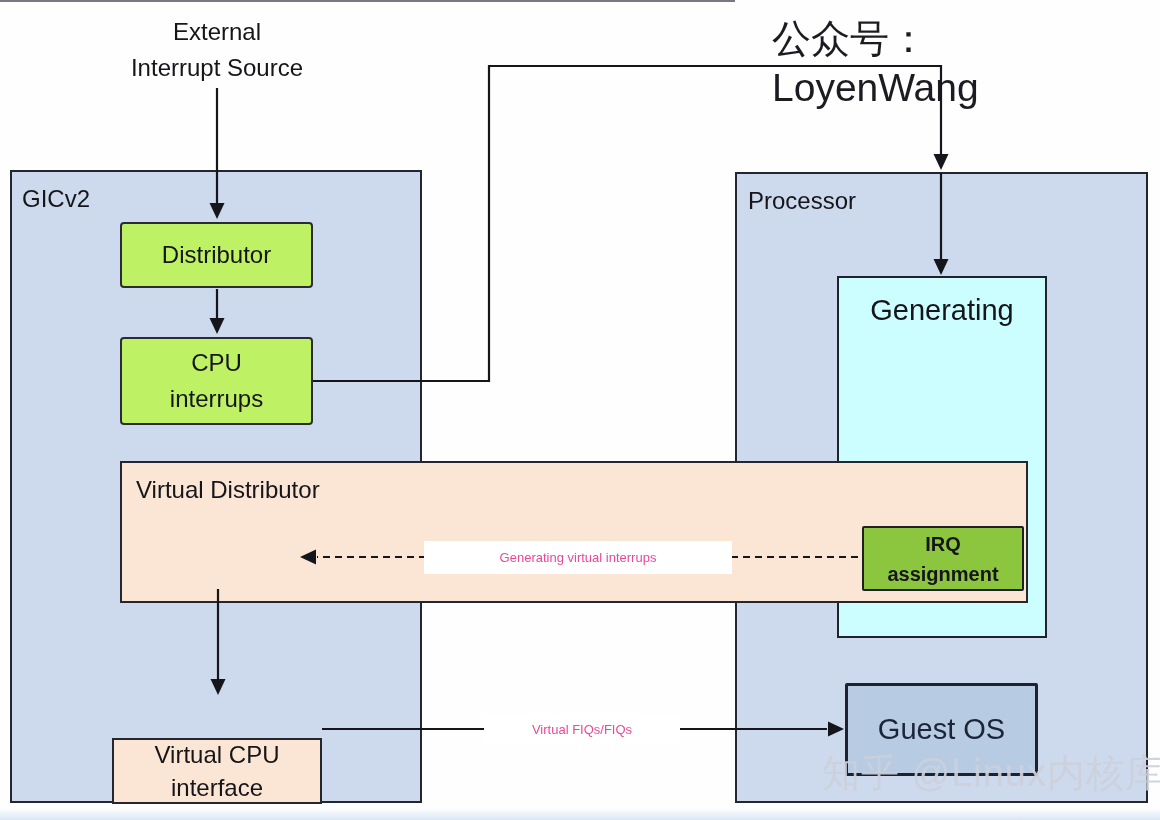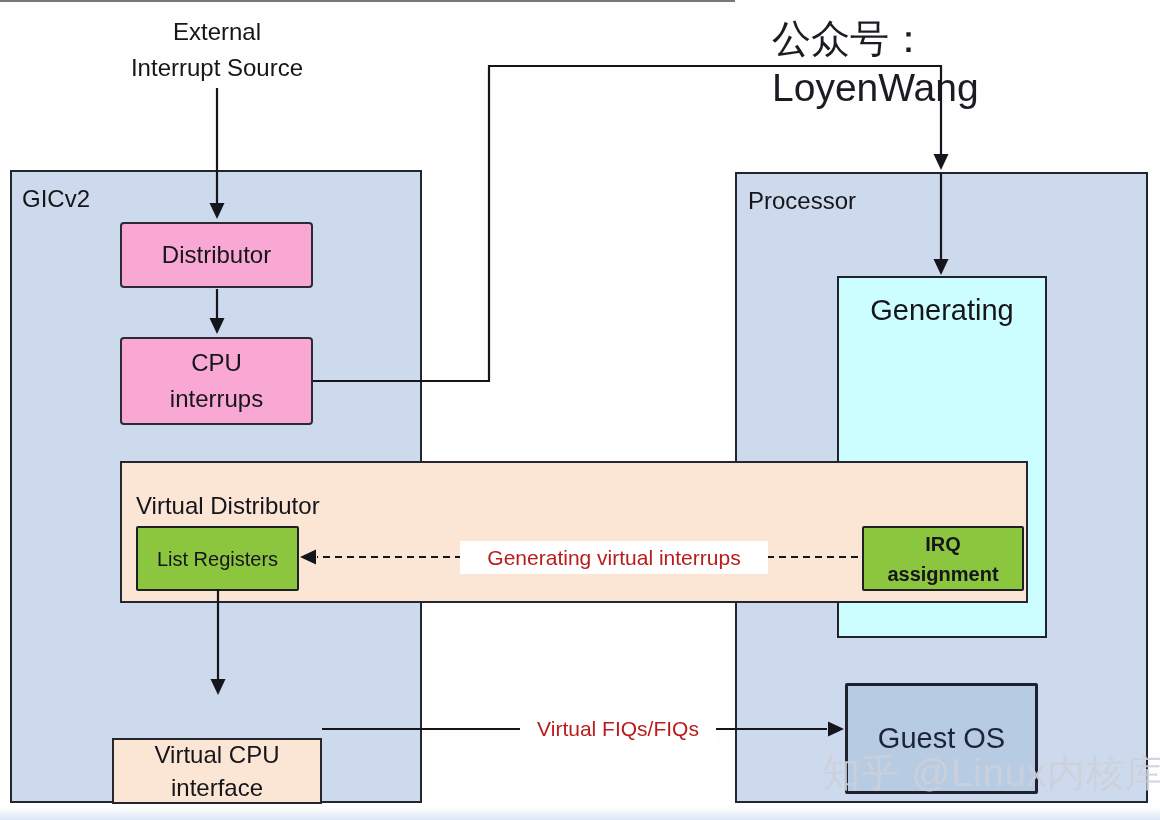--- a/index.html
+++ b/index.html
@@ -10,40 +10,40 @@
   .abs{position:absolute;box-sizing:border-box;}
   .pre{white-space:pre-line;}
   
   .top-edge{left:0;top:0;width:735px;height:2px;background:#3e3e48;opacity:.7;}
   .bottom-fade{left:0;bottom:0;width:1160px;height:12px;
     background:linear-gradient(to bottom, rgba(255,255,255,0), rgba(190,210,238,.55));}
   
   .container-box{background:#cdd9ec;border:2px solid #23252f;}
   .container-title{font-size:24px;line-height:26px;}
   
-  .cream{background:#f9a8d4;border:2px solid #2b2b33;border-radius:4px;
+  .cream{background:#bef264;border:2px solid #2b2b33;border-radius:4px;
     display:flex;align-items:center;justify-content:center;text-align:center;
     font-size:24px;line-height:36px;}
   .peach{background:#fbe5d4;border:2px solid #26262e;}
   .peach-center{display:flex;align-items:center;justify-content:center;text-align:center;
     font-size:24px;line-height:33px;margin-top:41px;}
   .green{background:#8cc63f;border:2px solid #1e2026;border-radius:2px;
     display:flex;align-items:center;justify-content:center;text-align:center;
     font-size:20px;line-height:30px;}
   .cyan{background:#cdfeff;border:2px solid #20222c;}
   .cyan .t{display:block;text-align:center;margin-top:16px;font-size:29px;}
   .guest{background:#b7cbe3;border:3px solid #1d222e;border-radius:2px;
     display:flex;align-items:center;justify-content:center;
     font-size:29px;color:#1c2538;}
   .vd-title{font-size:24px;}
   
   .ext-label{text-align:center;font-size:24px;line-height:36px;}
   .brand{font-size:39px;text-align:left;color:#1b1b22;}
   .chip{background:#ffffff;display:flex;align-items:center;justify-content:center;
-    font-size:21px;color:#b91c1c;margin-left:36px;}
+    font-size:13px;color:#ec4899;}
   .watermark{font-size:38px;color:#ccd1db;opacity:.92;letter-spacing:1px;white-space:nowrap;}
   svg.overlay{position:absolute;left:0;top:0;pointer-events:none;}
   svg .ln{stroke:#15151c;stroke-width:2.2;fill:none;}
   svg .dash{stroke-dasharray:7 5;}
   svg .ah{fill:#15151c;stroke:none;}
 </style>
 </head>
 <body>
 
 <div class="stage">
@@ -64,25 +64,24 @@
 
   <div class="abs cyan" style="left:837px;top:276px;width:210px;height:362px;">
     <span class="t">Generating</span>
   </div>
 
   <div class="abs cream" style="left:120px;top:222px;width:193px;height:66px;">Distributor</div>
 
   <div class="abs cream pre" style="left:120px;top:337px;width:193px;height:88px;">CPU
 interrups</div>
 
-  <div class="abs guest" style="left:845px;top:683px;width:193px;height:111px;">Guest OS</div>
+  <div class="abs guest" style="left:845px;top:683px;width:193px;height:93px;">Guest OS</div>
 
   <div class="abs peach" style="left:120px;top:461px;width:908px;height:142px;">
-    <div class="abs vd-title" style="left:14px;top:13px;margin-top:16px;">Virtual Distributor</div>
-    <div class="abs green" style="left:14px;top:63px;width:163px;height:65px;">List Registers</div>
+    <div class="abs vd-title" style="left:14px;top:13px;">Virtual Distributor</div>
     <div class="abs green pre" style="left:740px;top:63px;width:162px;height:65px;font-weight:bold;">IRQ
 assignment</div>
   </div>
 
   <div class="abs peach peach-center pre" style="left:112px;top:697px;width:210px;height:66px;">Virtual CPU
 interface</div>
 
   <svg class="overlay" width="1160" height="820" viewBox="0 0 1160 820">
     
     <path class="ln" d="M217,88 V204"></path>

